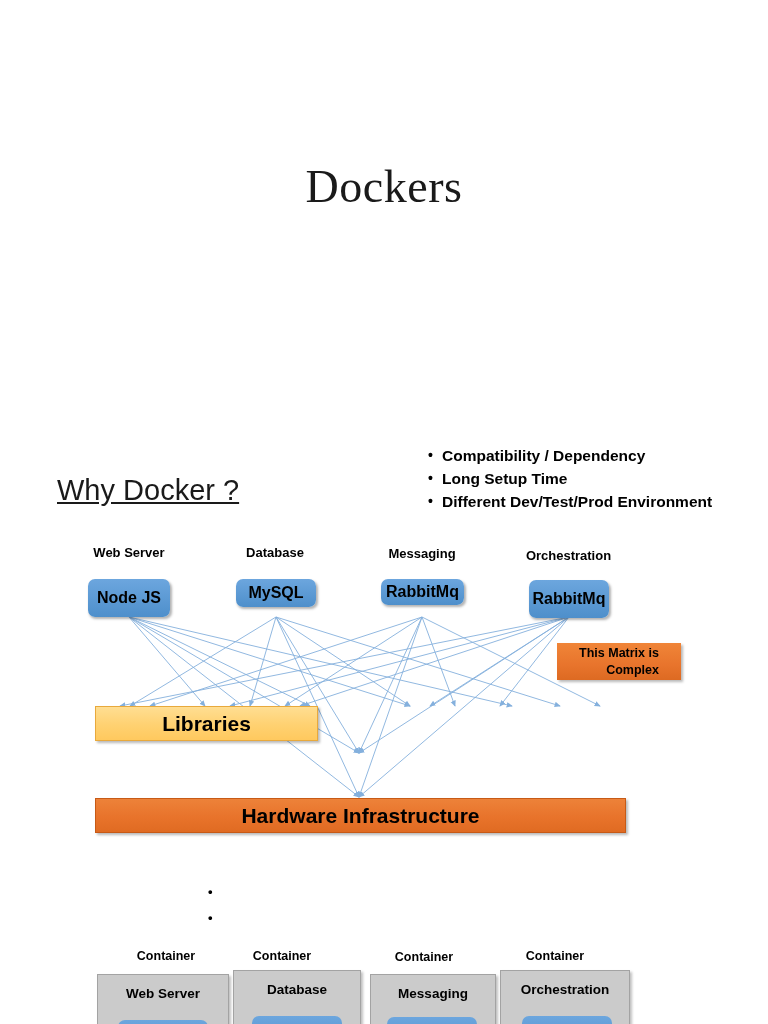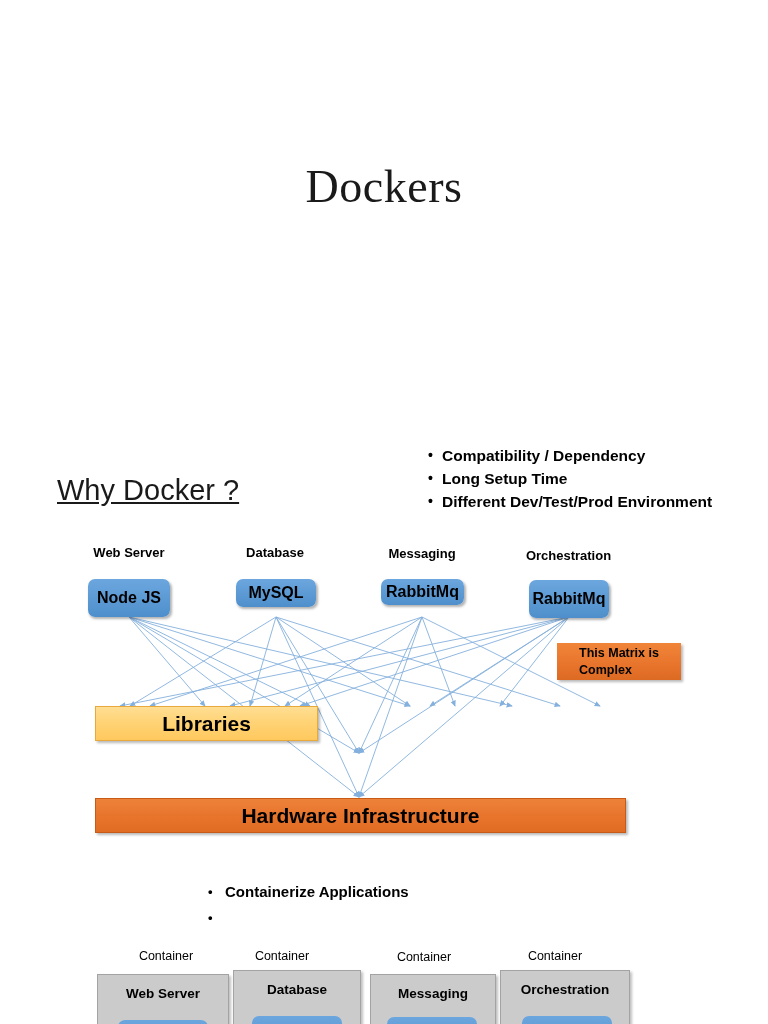--- a/index.html
+++ b/index.html
@@ -127,21 +127,21 @@
     background: linear-gradient(180deg, #ED8239 0%, #E8732B 55%, #E06B22 100%);
     border: 1px solid #C75A16;
   }
 
   #matrix-complex-box {
     position: absolute;
     background: linear-gradient(180deg, #F08538 0%, #E8742C 60%, #DD6A22 100%);
     font-size: 12.5px;
     font-weight: bold;
     color: #000;
-    text-align: left;
+    text-align: right;
     line-height: 17px;
     display: flex;
     align-items: center;
     justify-content: center;
     box-shadow: 1.5px 2px 2.5px rgba(0,0,0,0.28);
   }
 
   
   #solution-bullets {
     position: absolute;
@@ -160,21 +160,21 @@
   #solution-bullets .dot {
     width: 17px;
     flex: 0 0 17px;
     font-size: 13px;
   }
 
   
   .container-caption {
     position: absolute;
     font-size: 12.5px;
-    font-weight: normal;
+    font-weight: bold;
     text-align: center;
     white-space: nowrap;
     color: #000;
   }
   .container-box {
     position: absolute;
     background: #CBCBCB;
     border: 1px solid #A3A3A3;
     box-shadow: 1.5px 2px 2.5px rgba(0,0,0,0.25);
   }
@@ -282,21 +282,20 @@
     </div>
   </div>
 
   <div class="layer-bar layer-lib" style="left:95px; top:706px; width:221px; height:33px;">Libraries</div>
   <div class="layer-bar layer-hw" style="left:95px; top:798px; width:529px; height:33px;">Hardware Infrastructure</div>
 </div>
 
 <div id="solution-bullets">
   <div class="bullet-row">
     <span class="dot">•</span>
-    <span class="btext">Containerize Applications</span>
   </div>
   <div class="bullet-row">
     <span class="dot">•</span>
   </div>
 </div>
 
 <div>
   <div class="container-caption" style="left:120px; top:949px; width:92px;">Container</div>
   <div class="container-caption" style="left:236px; top:949px; width:92px;">Container</div>
   <div class="container-caption" style="left:378px; top:950px; width:92px;">Container</div>

